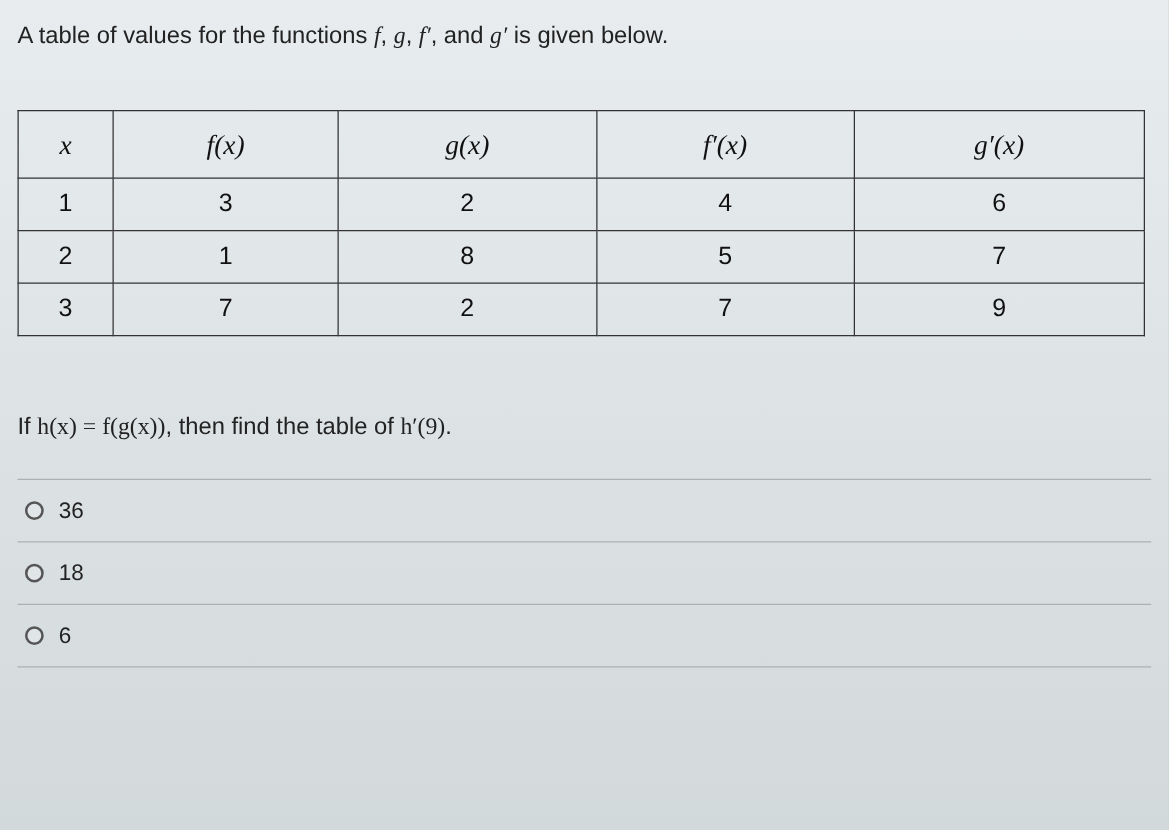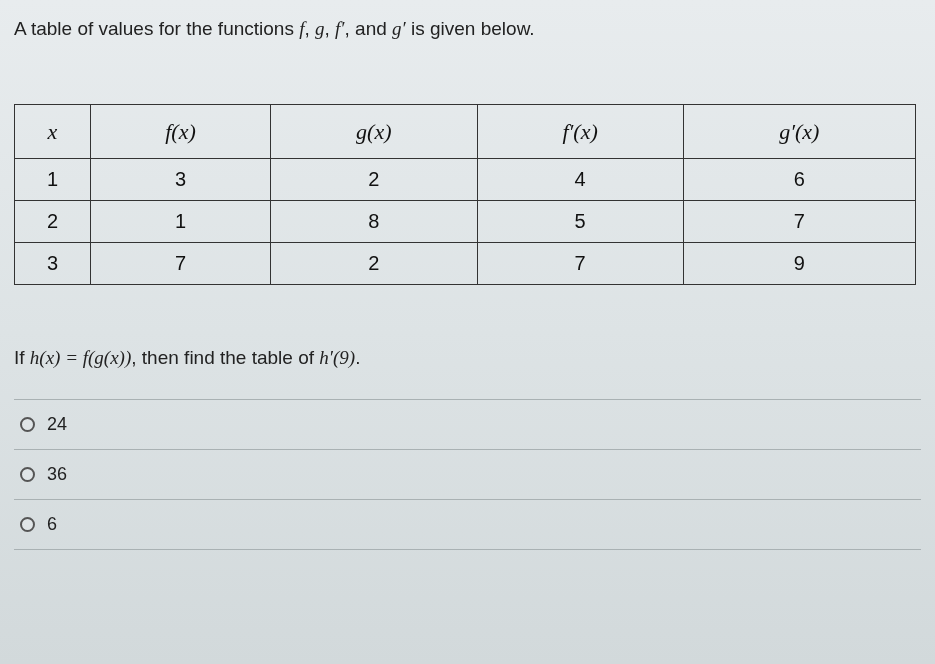--- a/index.html
+++ b/index.html
@@ -15,21 +15,21 @@
   .page {
     background: linear-gradient(180deg, #e8ecee 0%, #dde3e5 50%, #d2d9db 100%);
     width: 935px;
     height: 664px;
     padding: 18px 14px 0 14px;
     position: relative;
   }
   .intro {
     font-size: 19px;
     color: #222;
-    margin-bottom: 64px;
+    margin-bottom: 48px;
   }
   .intro .fi { font-style: italic; font-family: 'Times New Roman', serif; }
   table.vals {
     border-collapse: collapse;
     width: 902px;
     margin-bottom: 62px;
   }
   table.vals th, table.vals td {
     border: 1px solid #333;
     text-align: center;
@@ -47,21 +47,21 @@
   table.vals td {
     height: 42px;
     font-family: Arial, sans-serif;
   }
   .question {
     font-size: 19px;
     color: #222;
     margin-bottom: 30px;
     font-family: Arial, sans-serif;
   }
-  .question .fi { font-style: italic; font-family: 'Times New Roman', serif; }
+  .question .fi { font-family: 'Times New Roman', serif; }
   .options { }
   .option-row {
     border-top: 1px solid #a9b1b3;
     padding: 14px 0 14px 6px;
     display: flex;
     align-items: center;
     font-size: 18px;
     color: #222;
   }
   .option-row:last-child { border-bottom: 1px solid #a9b1b3; }
@@ -116,25 +116,25 @@
 </tbody>
     </table>
 
 <div class="question">
   <span>If </span><span class="fi">h(x) = f(g(x))</span><span>, then find the table of </span><span class="fi">h′(9)</span><span>.</span>
 </div>
 
 <div class="options">
   <div class="option-row">
     <span class="radio"></span>
-    <span>24</span>
+    <span>36</span>
   </div>
   <div class="option-row">
     <span class="radio"></span>
-    <span>36</span>
+    <span>18</span>
   </div>
   <div class="option-row">
     <span class="radio"></span>
     <span>6</span>
   </div>
 </div>
 
 </div>
 
 </body></html>

